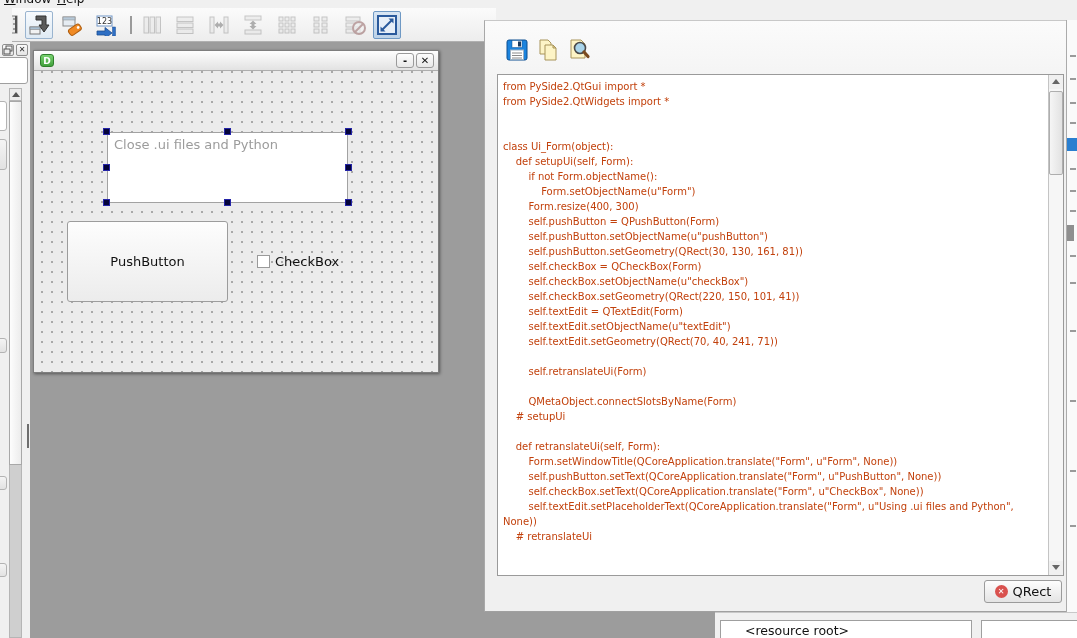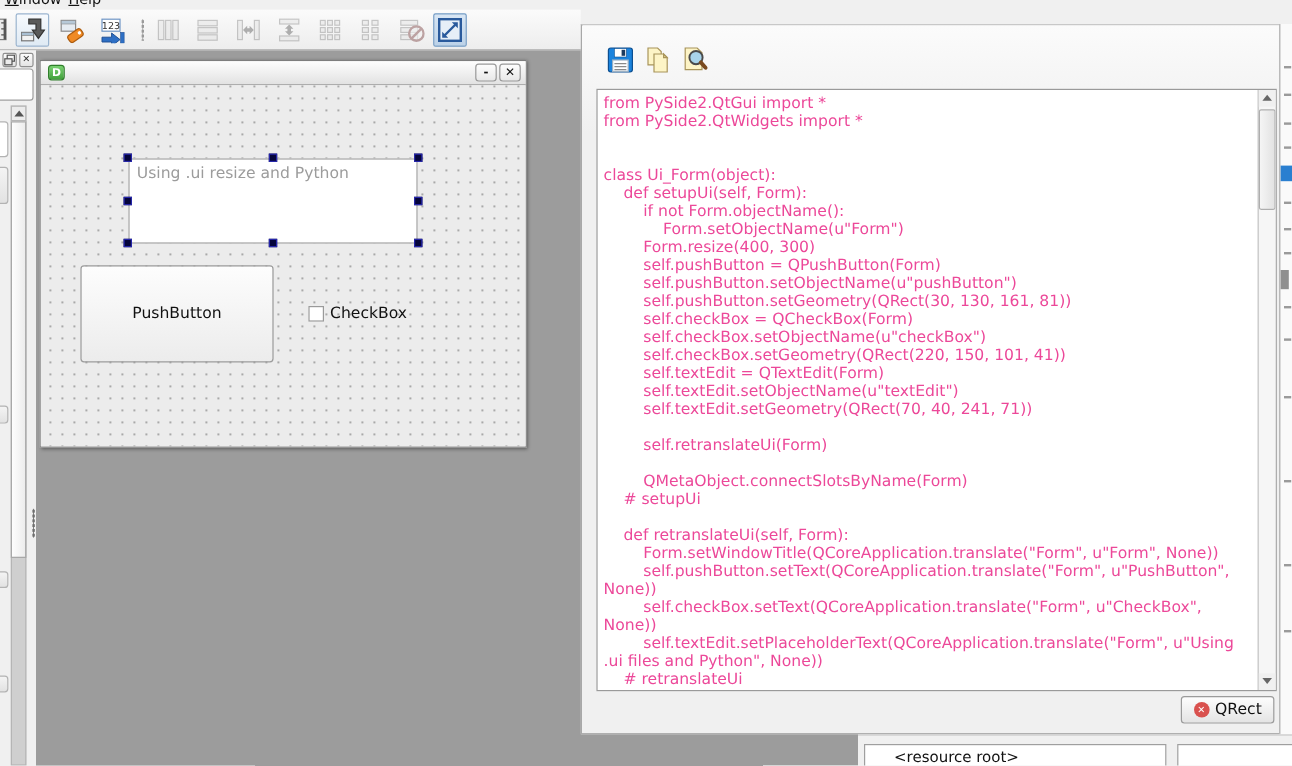--- a/index.html
+++ b/index.html
@@ -11,21 +11,21 @@
     font-size:12px; color:#1a1a1a;
   }
   .abs { position:absolute; }
 
   
   #menubar { left:0; top:0; width:1077px; height:8px; background:#f0f0f0; overflow:hidden; }
   .menu-item { position:absolute; top:-8px; font-size:12px; color:#111; }
   .menu-item u { text-decoration:underline; }
 
   
-  #main-toolbar { left:0; top:8px; width:484px; height:34px;
+  #main-toolbar { left:12px; top:8px; width:484px; height:34px;
     background:linear-gradient(#fbfbfb,#ededed);
     border-bottom:1px solid #b0b0b0; overflow:hidden; }
   .tbtn { position:absolute; top:3px; width:28px; height:28px; display:flex;
     align-items:center; justify-content:center; border-radius:2px; }
   .tbtn.framed { border:1px solid #9ab4cf; background:linear-gradient(#f7fafd,#dfeaf4); }
   .tbtn.active-blue { border:1px solid #6f99c4; background:linear-gradient(#d8e6f4,#bcd2e8); }
   .tbtn.disabled { opacity:.45; filter:grayscale(.6); }
   .tsep { position:absolute; top:8px; width:2px; height:18px;
     background-image:radial-gradient(#9a9a9a 1px, transparent 1px);
     background-size:2px 4px; }
@@ -90,21 +90,21 @@
 
   
   #code-dialog { left:484px; top:20px; width:582px; height:592px;
     background:linear-gradient(#fbfbfb,#f0f0f0 90px);
     border-left:1px solid #a8a8a8; border-top:1px solid #c8c8c8; border-bottom:1px solid #a0a0a0; }
   .dlg-icon { position:absolute; top:17px; width:24px; height:24px; }
   #code-area { position:absolute; left:12px; top:53px; width:567px; height:502px;
     background:#fff; border:1px solid #9a9a9a; overflow:hidden; }
   #code-text { position:absolute; left:0; top:0; width:548px; padding:4px 0 0 5px;
     font-family:"DejaVu Sans","Liberation Sans",sans-serif;
-    font-size:13px; line-height:15px; color:#ec4899; white-space:pre-wrap; }
+    font-size:10px; line-height:15px; color:#c2410c; white-space:pre-wrap; }
   #code-scrollbar { position:absolute; right:0; top:0; width:15px; height:100%;
     background:#f6f6f6; border-left:1px solid #c4c4c4; }
   .sb-btn { position:absolute; left:0; width:14px; height:14px; background:#f0f0f0; }
   #code-sb-thumb { position:absolute; left:0; top:16px; width:14px; height:84px;
     background:linear-gradient(90deg,#f5f5f5,#e2e2e2); border:1px solid #aeaeae; border-radius:2px; }
   #close-btn { position:absolute; right:4px; bottom:8px; width:78px; height:23px;
     border:1px solid #9b9b9b; border-radius:3px;
     background:linear-gradient(#fdfdfd,#e4e4e4);
     display:flex; align-items:center; justify-content:center; gap:5px;
     font-size:13px; color:#111; }
@@ -298,21 +298,21 @@
 
   <div id="form-window" class="abs">
     <div id="form-titlebar">
       <div id="designer-icon">D</div>
       <div class="title-btn" style="left:362px">-</div>
       <div class="title-btn" style="left:382px">✕</div>
     </div>
 
     <div id="form-body">
 
-      <div id="fw-textedit" class="abs">Using .ui resize and Python</div>
+      <div id="fw-textedit" class="abs">Close .ui files and Python</div>
 
       <div class="handle" style="left:69px;  top:57px;"></div>
       <div class="handle" style="left:190px; top:57px;"></div>
       <div class="handle" style="left:311px; top:57px;"></div>
       <div class="handle" style="left:69px;  top:93px;"></div>
       <div class="handle" style="left:311px; top:93px;"></div>
       <div class="handle" style="left:69px;  top:128px;"></div>
       <div class="handle" style="left:190px; top:128px;"></div>
       <div class="handle" style="left:311px; top:128px;"></div>
 

